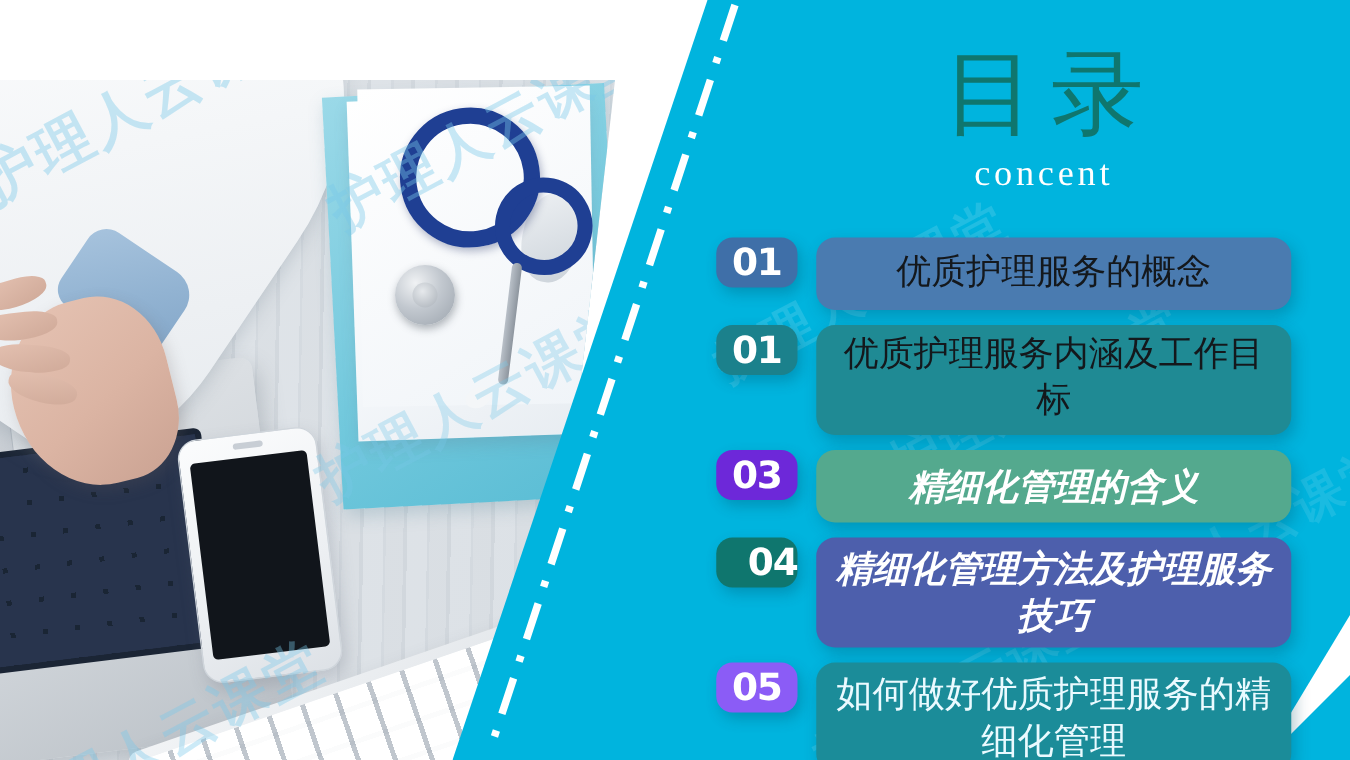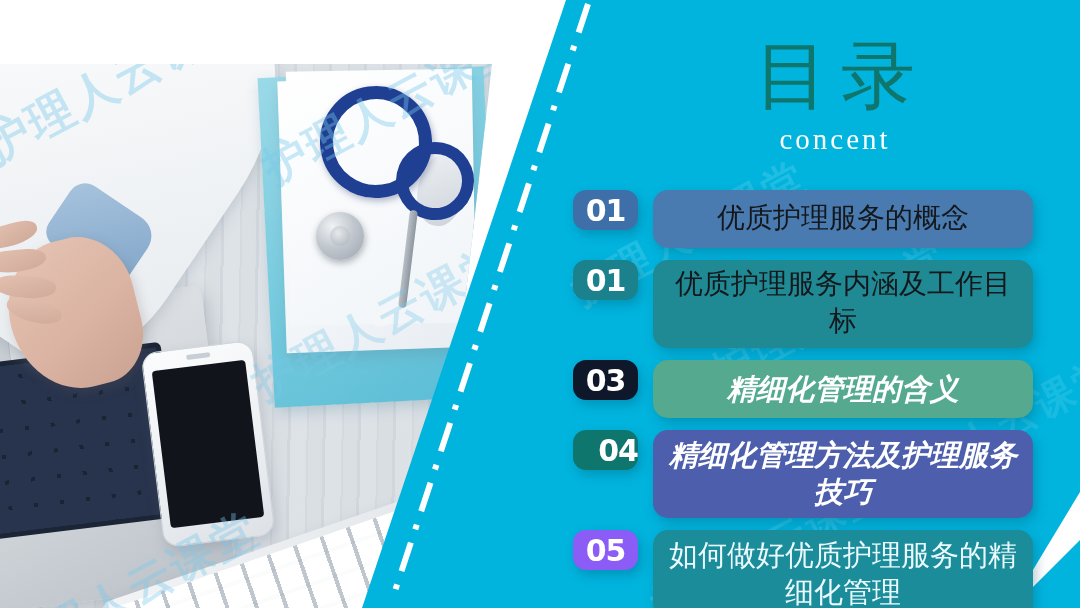--- a/index.html
+++ b/index.html
@@ -434,21 +434,21 @@
       </div>
       <div class="toc-row">
         <div class="badge" style="background: rgb(27, 129, 140);">
           <span>01</span>
         </div>
         <div class="bar serif-black two-line" style="background: rgb(31, 138, 148);">
           <span class="bar-label">优质护理服务内涵及工作目标</span>
         </div>
       </div>
       <div class="toc-row">
-        <div class="badge" style="background: #0f172a;">
+        <div class="badge" style="background: #6d28d9;">
           <span>03</span>
         </div>
         <div class="bar sans-white" style="background: rgb(84, 169, 142);">
           <span class="bar-label">精细化管理的含义</span>
         </div>
       </div>
       <div class="toc-row">
         <div class="badge" style="background: #0f766e; justify-content: flex-end;">
           <span>04</span>
         </div>

